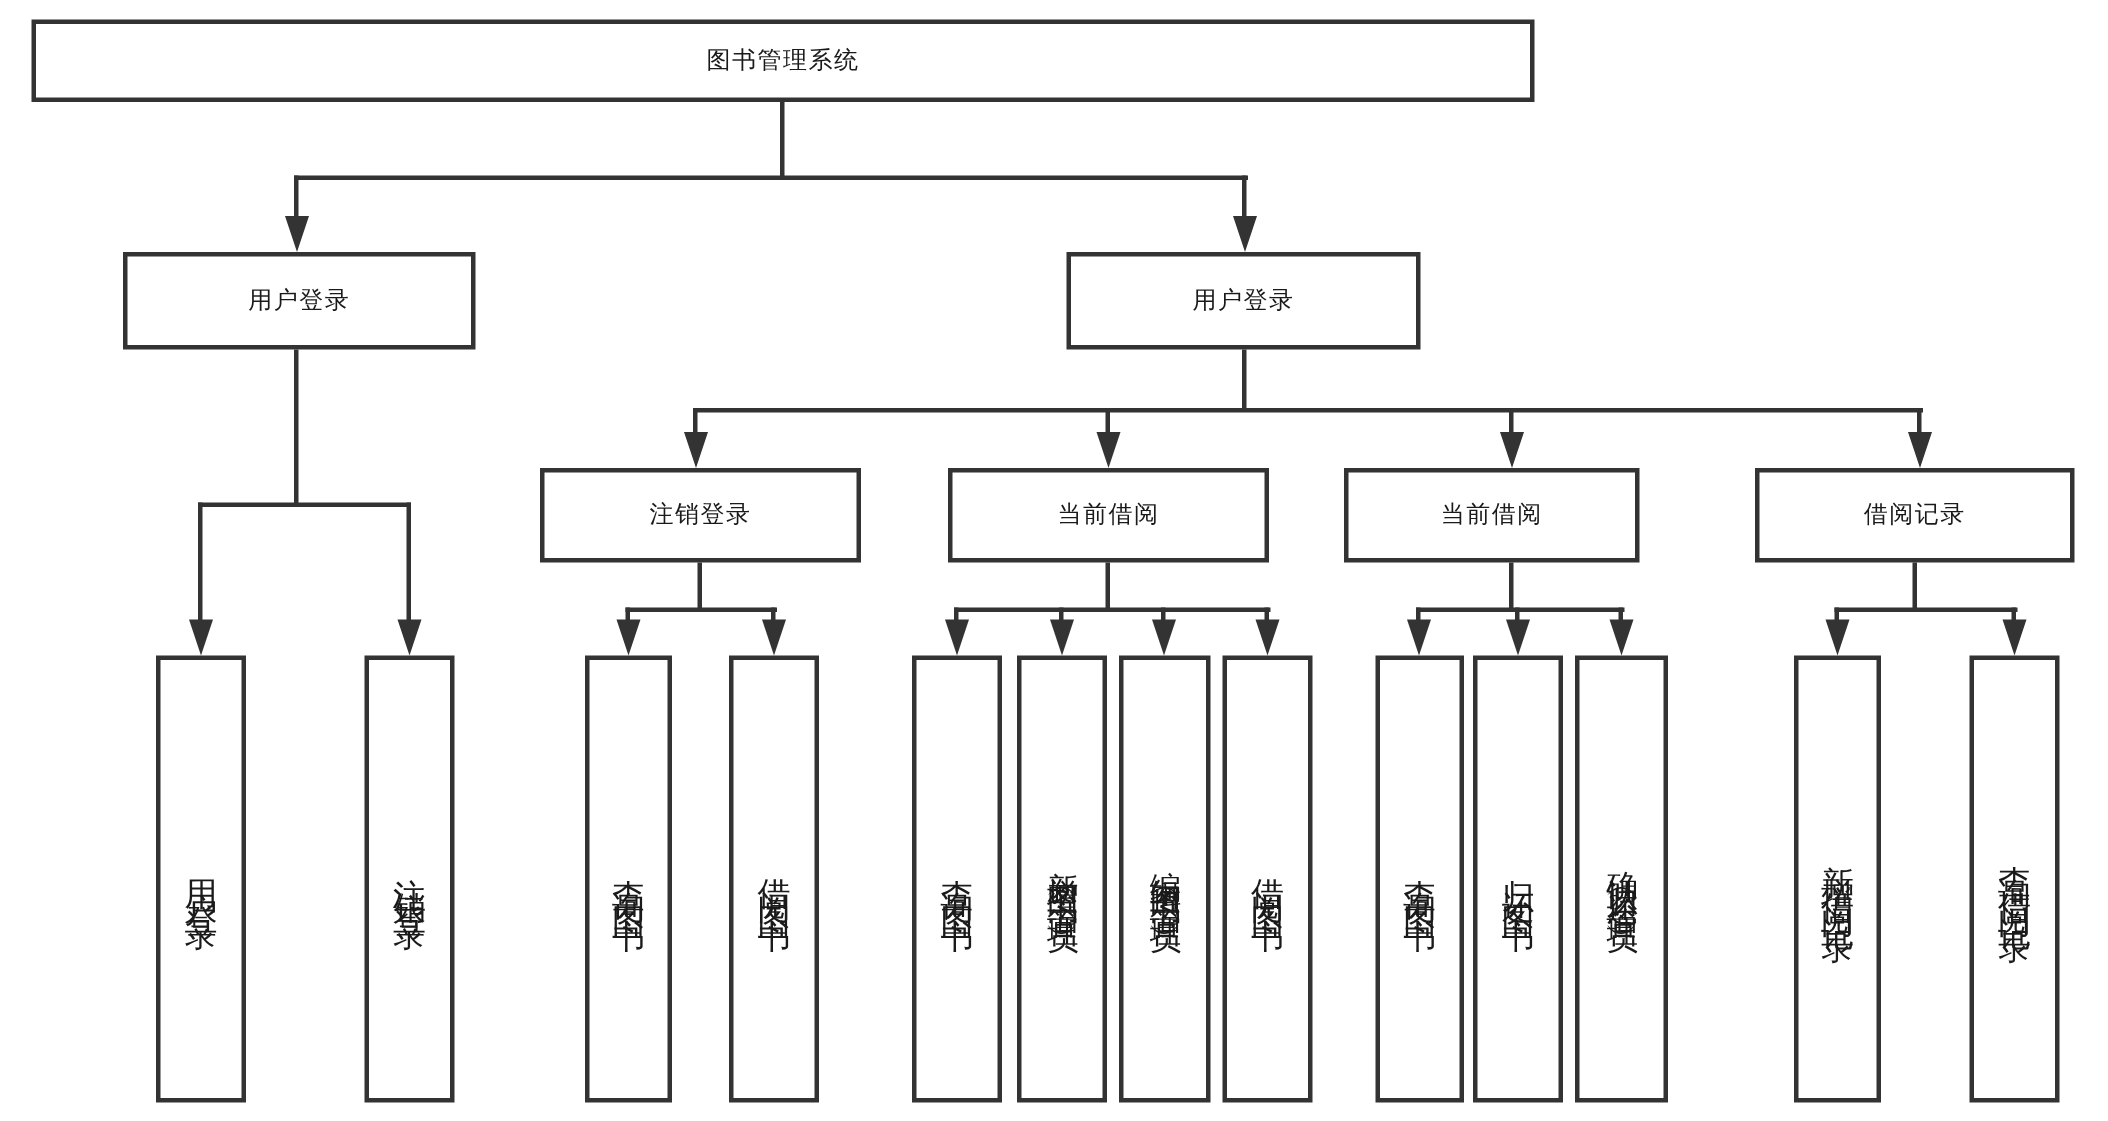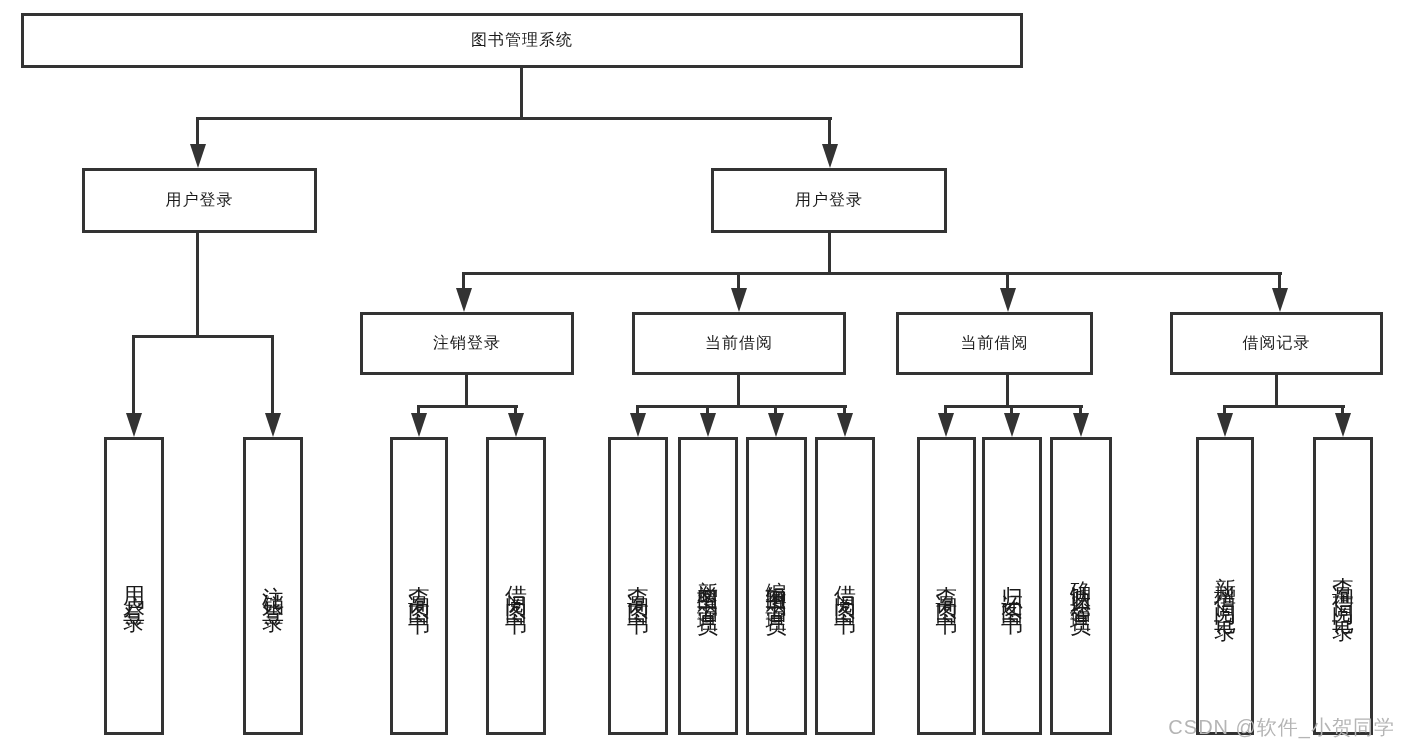--- a/index.html
+++ b/index.html
@@ -152,15 +152,14 @@
   <div class="v" style="left:1079px;top:405px;height:12px;"></div>
   <div class="arrow" style="left:1073px;top:413px;"></div>
 
   <div class="v" style="left:1275px;top:375px;height:31px;"></div>
   <div class="h" style="left:1223px;top:405px;width:122px;"></div>
   <div class="v" style="left:1223px;top:405px;height:12px;"></div>
   <div class="arrow" style="left:1217px;top:413px;"></div>
   <div class="v" style="left:1341px;top:405px;height:12px;"></div>
   <div class="arrow" style="left:1335px;top:413px;"></div>
 
-  <div class="watermark">CSDN @软件_小贺同学</div>
 
 </div>
 
 </body></html>

